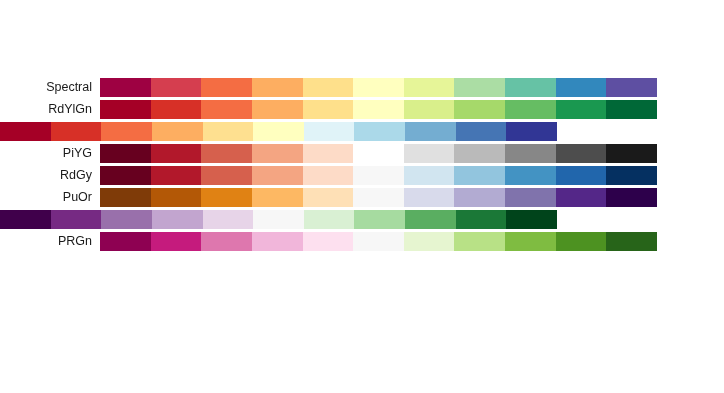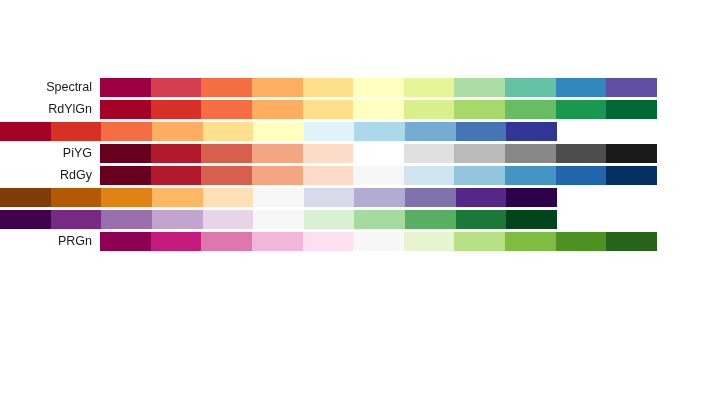--- a/index.html
+++ b/index.html
@@ -148,20 +148,21 @@
           <div class="swatch" style="background: rgb(253, 219, 199);"></div>
           <div class="swatch" style="background: rgb(247, 247, 247);"></div>
           <div class="swatch" style="background: rgb(209, 229, 240);"></div>
           <div class="swatch" style="background: rgb(146, 197, 222);"></div>
           <div class="swatch" style="background: rgb(67, 147, 195);"></div>
           <div class="swatch" style="background: rgb(33, 102, 172);"></div>
           <div class="swatch" style="background: rgb(5, 48, 97);"></div>
         </div>
       </div>
       <div class="cmap-row">
+        <div class="cmap-label">PuOr</div>
         <div class="cmap-bar">
           <div class="swatch" style="background: rgb(127, 59, 8);"></div>
           <div class="swatch" style="background: rgb(179, 88, 6);"></div>
           <div class="swatch" style="background: rgb(224, 130, 20);"></div>
           <div class="swatch" style="background: rgb(253, 184, 99);"></div>
           <div class="swatch" style="background: rgb(254, 224, 182);"></div>
           <div class="swatch" style="background: rgb(247, 247, 247);"></div>
           <div class="swatch" style="background: rgb(216, 218, 235);"></div>
           <div class="swatch" style="background: rgb(178, 171, 210);"></div>
           <div class="swatch" style="background: rgb(128, 115, 172);"></div>

